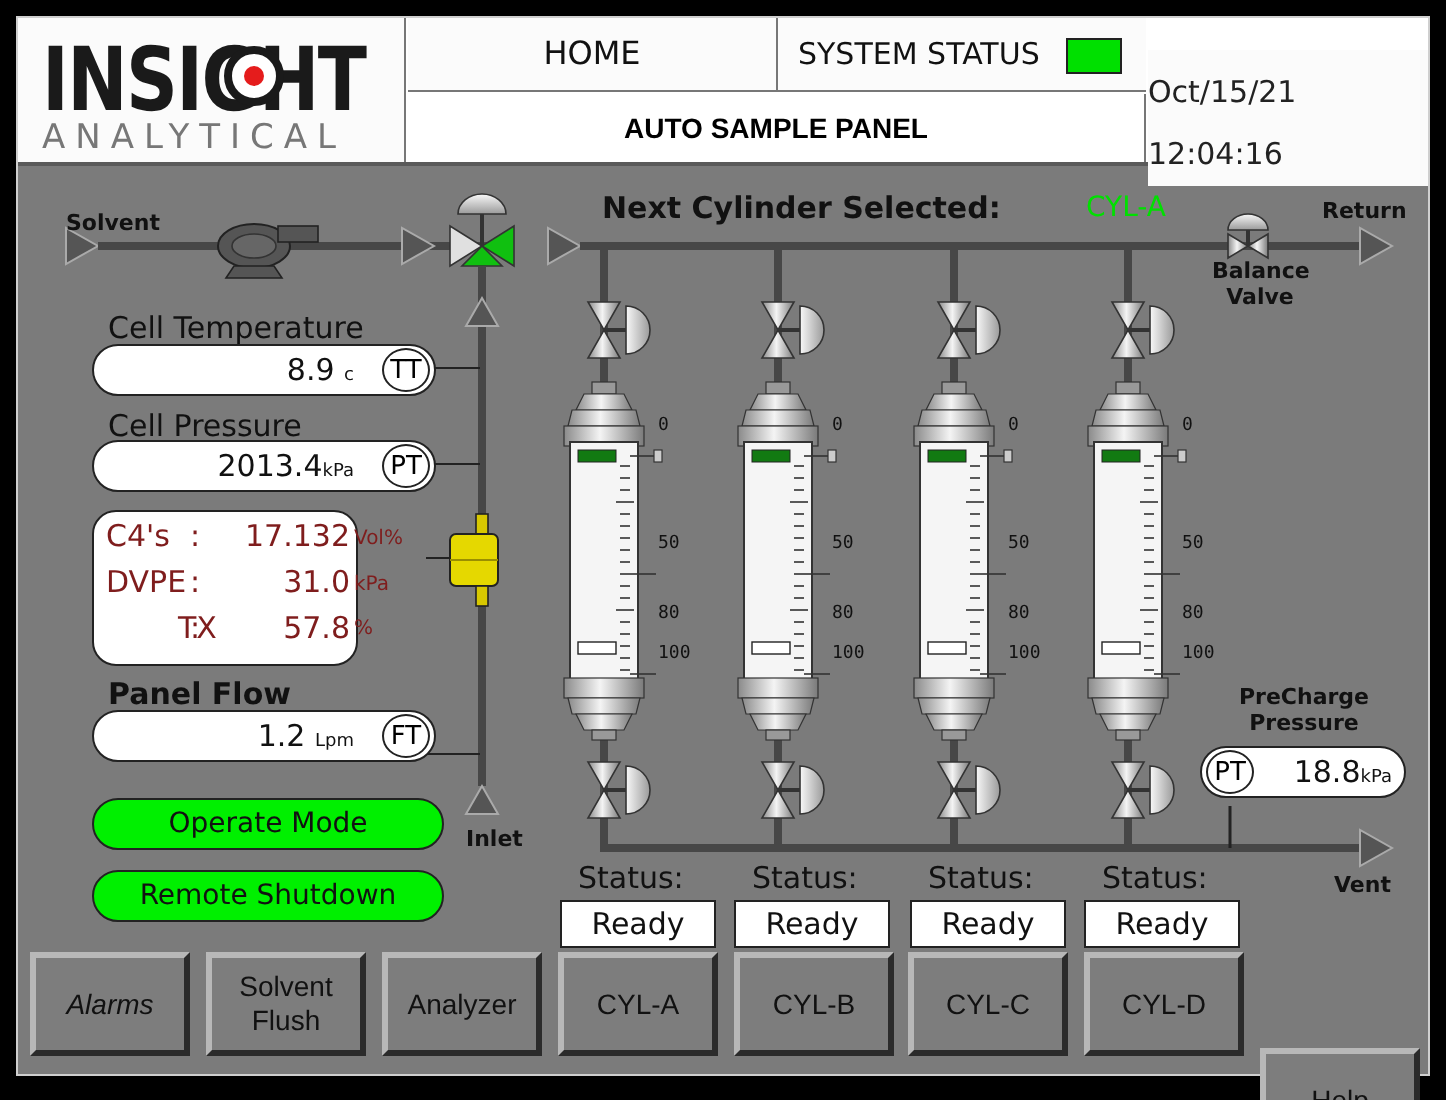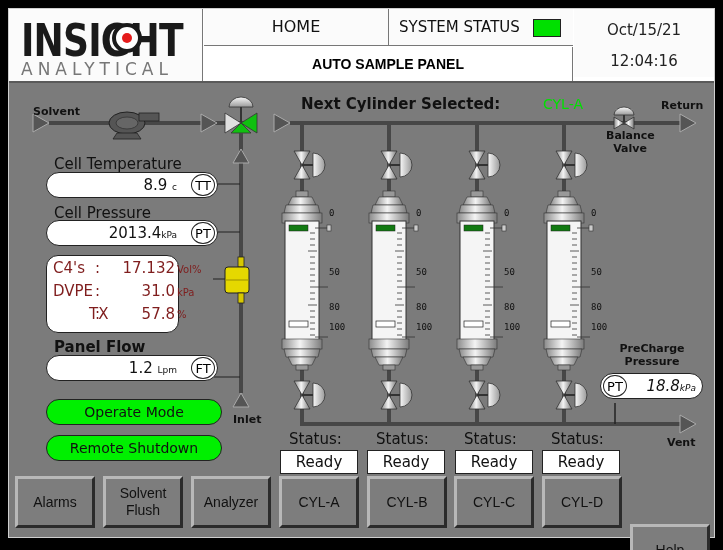--- a/index.html
+++ b/index.html
@@ -9,21 +9,21 @@
   #header { position: absolute; left: 0; top: 0; width: 705px; height: 74px; background: #fff; border-bottom: 2px solid #5a5a5a; }
   #logo { position: absolute; left: 0; top: 0; width: 194px; height: 72px; border-right: 1px solid #777; background: #fbfbfb; }
   #logo .big { position: absolute; left: 12px; top: 6px; font: bold 44px "DejaVu Sans", sans-serif; letter-spacing: -1px; color: #1a1a1a; transform: scaleX(0.82); transform-origin: left; }
   #logo .small { position: absolute; left: 12px; top: 50px; font: 17px "DejaVu Sans", sans-serif; letter-spacing: 5px; color: #777; }
   #logo .target { position: absolute; left: 103px; top: 14px; width: 30px; height: 30px; border-radius: 50%; border: 4px solid #1a1a1a; background: #fff; }
   #logo .target::after { content: ""; position: absolute; left: 6px; top: 6px; width: 10px; height: 10px; border-radius: 50%; background: #e51c1c; }
   #home { position: absolute; left: 195px; top: 0; width: 185px; height: 37px; border-bottom: 1px solid #777; border-right: 1px solid #777; text-align: center; font: 16px "DejaVu Sans", sans-serif; line-height: 36px; color: #111; background: #fbfbfb; }
   #sysstatus { position: absolute; left: 380px; top: 0; width: 184px; height: 37px; border-bottom: 1px solid #777; font: 15px "DejaVu Sans", sans-serif; line-height: 36px; padding-left: 10px; color: #111; background: #fbfbfb; }
   #sysstatus .lamp { position: absolute; right: 12px; top: 10px; width: 28px; height: 18px; background: #00e000; border: 1px solid #222; }
   #panelname { position: absolute; left: 195px; top: 38px; width: 369px; height: 34px; text-align: center; font: bold 14px "Liberation Sans", sans-serif; line-height: 34px; color: #000; background: #fff; border-right: 1px solid #777; }
-  #datebox { position: absolute; left: 565px; top: 0; width: 140px; height: 68px; background: #fbfbfb; text-align: center; font: 15px "DejaVu Sans", sans-serif; color: #222; }
+  #datebox { position: absolute; left: 565px; top: 16px; width: 140px; height: 68px; background: #fbfbfb; font: 15px "DejaVu Sans", sans-serif; color: #222; }
   #datebox .d { position: absolute; top: 12px; width: 100%; }
   #datebox .t { position: absolute; top: 43px; width: 100%; }
 
   .lbl { position: absolute; color: #111; }
   .small-lbl { font: bold 11px "DejaVu Sans", sans-serif; color: #111; }
 
   .pill { position: absolute; height: 26px; background: #ffffff; border: 1px solid #222; border-radius: 13px; }
   .pill .val { position: absolute; right: 40px; top: 3px; font: 15px "DejaVu Sans", sans-serif; color: #111; }
   .pill .unit { font-size: 9px; }
   .pill .tag { position: absolute; right: 2px; top: 1px; width: 24px; height: 22px; border: 1px solid #222; border-radius: 50%; font: 13px "DejaVu Sans", sans-serif; text-align: center; line-height: 21px; background: #fff; }
@@ -269,33 +269,33 @@
 
   <div class="green-btn" style="left:37px;top:390px;width:176px;">Operate Mode</div>
   <div class="green-btn" style="left:37px;top:426px;width:176px;">Remote Shutdown</div>
 
   <span class="lbl small-lbl" style="left:603px;top:333px;text-align:center;width:80px;">
     <span>PreCharge</span><br>
     <span>Pressure</span>
   </span>
   <div class="pill" style="left:591px;top:364px;width:103px;">
     <span class="tag" style="left:2px;right:auto;">PT</span>
-    <span class="val" style="right:6px;font-style:italic;"><span>18.8</span><span class="unit">kPa</span></span>
+    <span class="val" style="right:6px;"><span>18.8</span><span class="unit">kPa</span></span>
   </div>
 
   <span class="status-lbl" style="left:280px;top:421px;">Status:</span>
   <div class="status-box" style="left:271px;top:441px;">Ready</div>
   <span class="status-lbl" style="left:367px;top:421px;">Status:</span>
   <div class="status-box" style="left:358px;top:441px;">Ready</div>
   <span class="status-lbl" style="left:455px;top:421px;">Status:</span>
   <div class="status-box" style="left:446px;top:441px;">Ready</div>
   <span class="status-lbl" style="left:542px;top:421px;">Status:</span>
   <div class="status-box" style="left:533px;top:441px;">Ready</div>
 
-  <div class="navbtn" style="left:6px;">Alarms</div>
+  <div class="navbtn" style="left:6px;font-style:italic;">Alarms</div>
   <div class="navbtn" style="left:94px;padding:0 10px;">Solvent Flush</div>
   <div class="navbtn" style="left:182px;">Analyzer</div>
   <div class="navbtn" style="left:270px;">CYL-A</div>
   <div class="navbtn" style="left:358px;">CYL-B</div>
   <div class="navbtn" style="left:445px;">CYL-C</div>
   <div class="navbtn" style="left:533px;">CYL-D</div>
   <div class="navbtn" style="left:621px;margin-top:48px;">Help</div>
 </div>
 
 </body></html>

